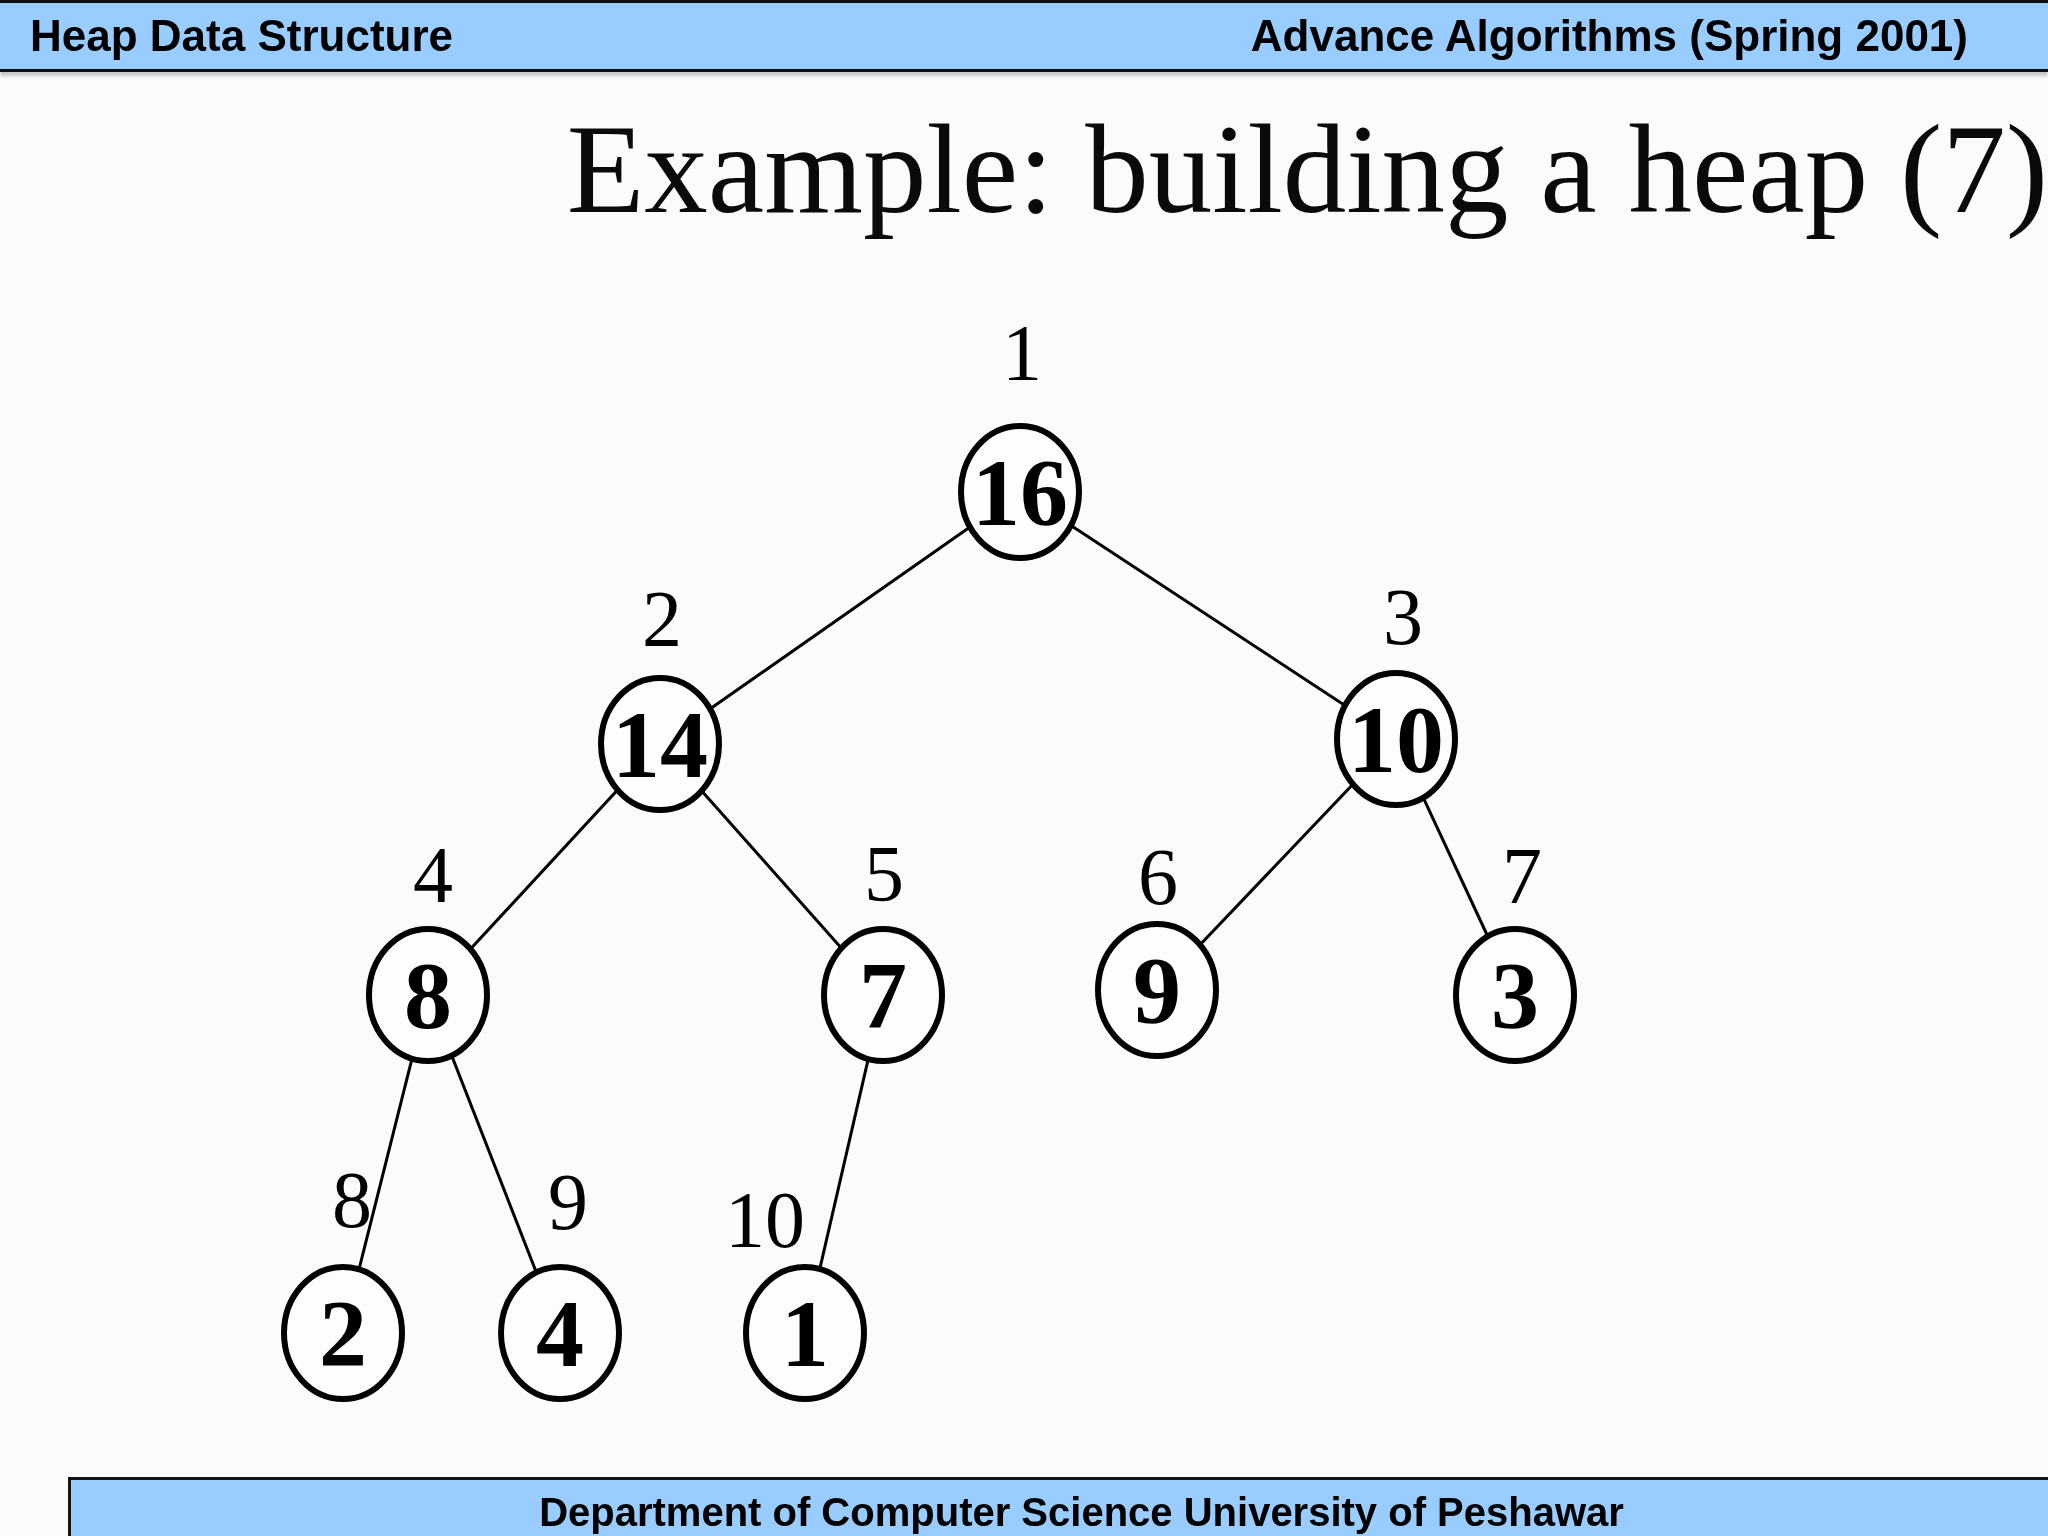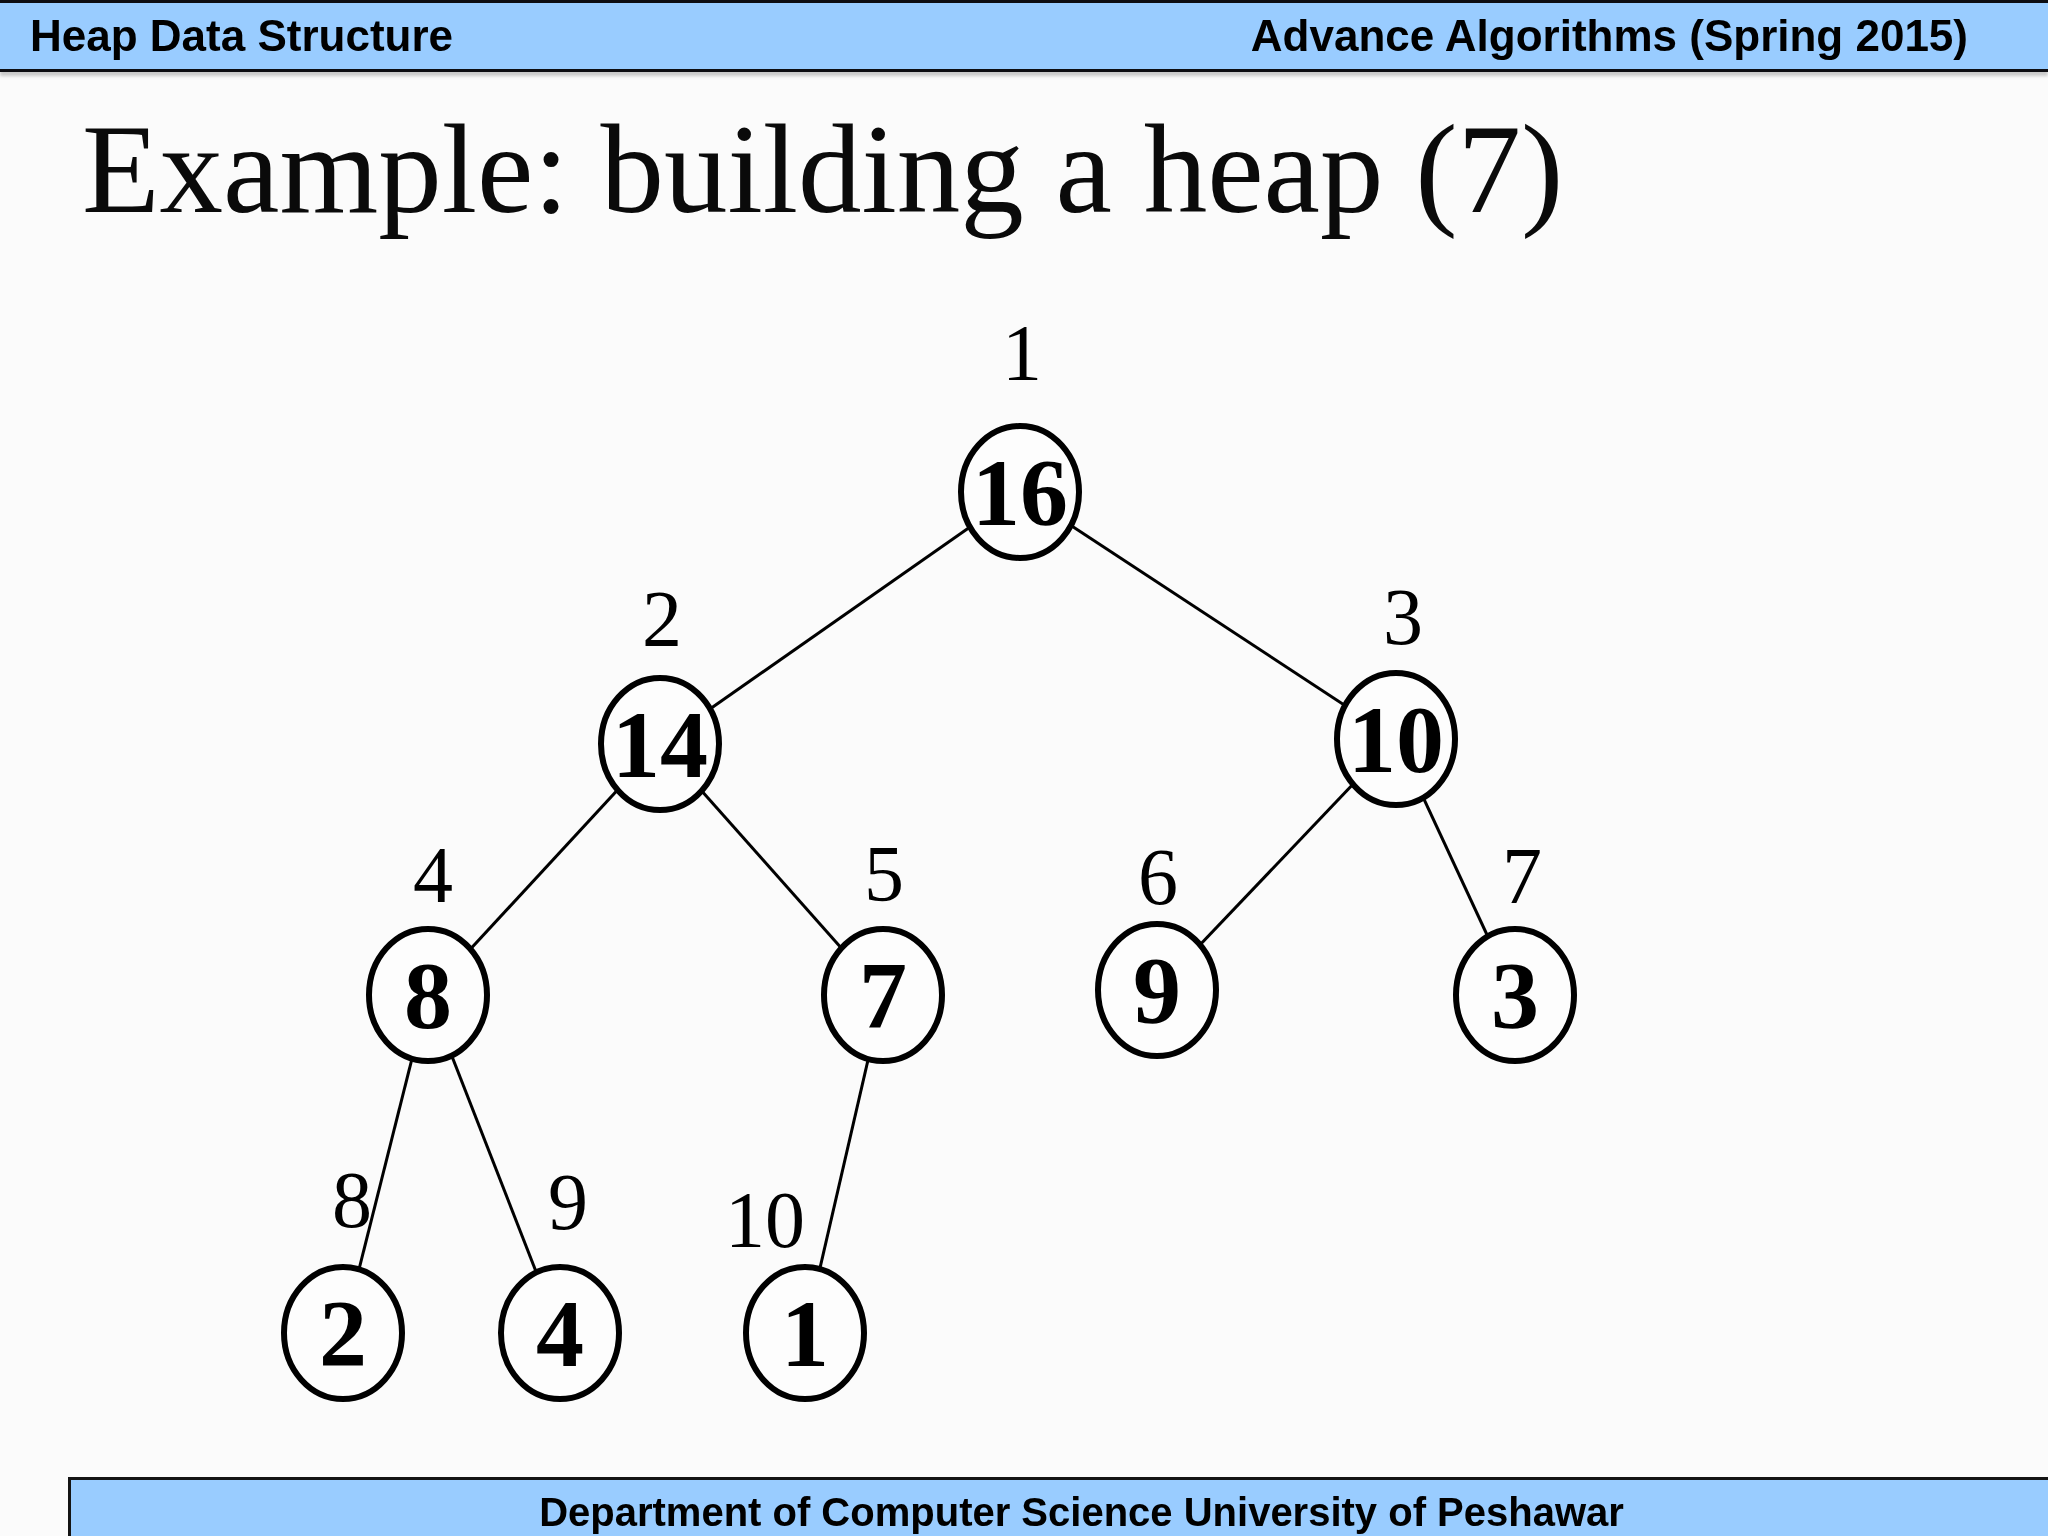--- a/index.html
+++ b/index.html
@@ -32,21 +32,21 @@
     font-weight: bold;
     font-size: 44px;
     color: #000;
     white-space: nowrap;
   }
   .slide-title {
     position: absolute;
     top: 106px;
     left: 82px;
     right: 0;
-    text-align: left;
+    text-align: right;
     font-family: "Liberation Serif", serif;
     font-size: 127px;
     line-height: 1.0;
     color: #0a0a0a;
     white-space: nowrap;
   }
   .tree-svg {
     position: absolute;
     left: 0; top: 0;
     width: 2048px;
@@ -71,21 +71,21 @@
     margin-top: 44px;
   }
 </style>
 </head>
 <body>
 
 <div class="stage">
 
   <div class="header-bar" style="background: rgb(153, 204, 255);">
     <span>Heap Data Structure</span>
-    <span>Advance Algorithms (Spring 2015)</span>
+    <span>Advance Algorithms (Spring 2001)</span>
   </div>
 
   <div class="slide-title">Example: building a heap (7)</div>
 
   <svg class="tree-svg" viewBox="0 0 2048 1536" xmlns="http://www.w3.org/2000/svg">
       <line x1="1020" y1="492" x2="660" y2="744" stroke="#000000" stroke-width="3"></line>
       <line x1="1020" y1="492" x2="1396" y2="739" stroke="#000000" stroke-width="3"></line>
       <line x1="660" y1="744" x2="428" y2="995" stroke="#000000" stroke-width="3"></line>
       <line x1="660" y1="744" x2="883" y2="995" stroke="#000000" stroke-width="3"></line>
       <line x1="1396" y1="739" x2="1157" y2="990" stroke="#000000" stroke-width="3"></line>

